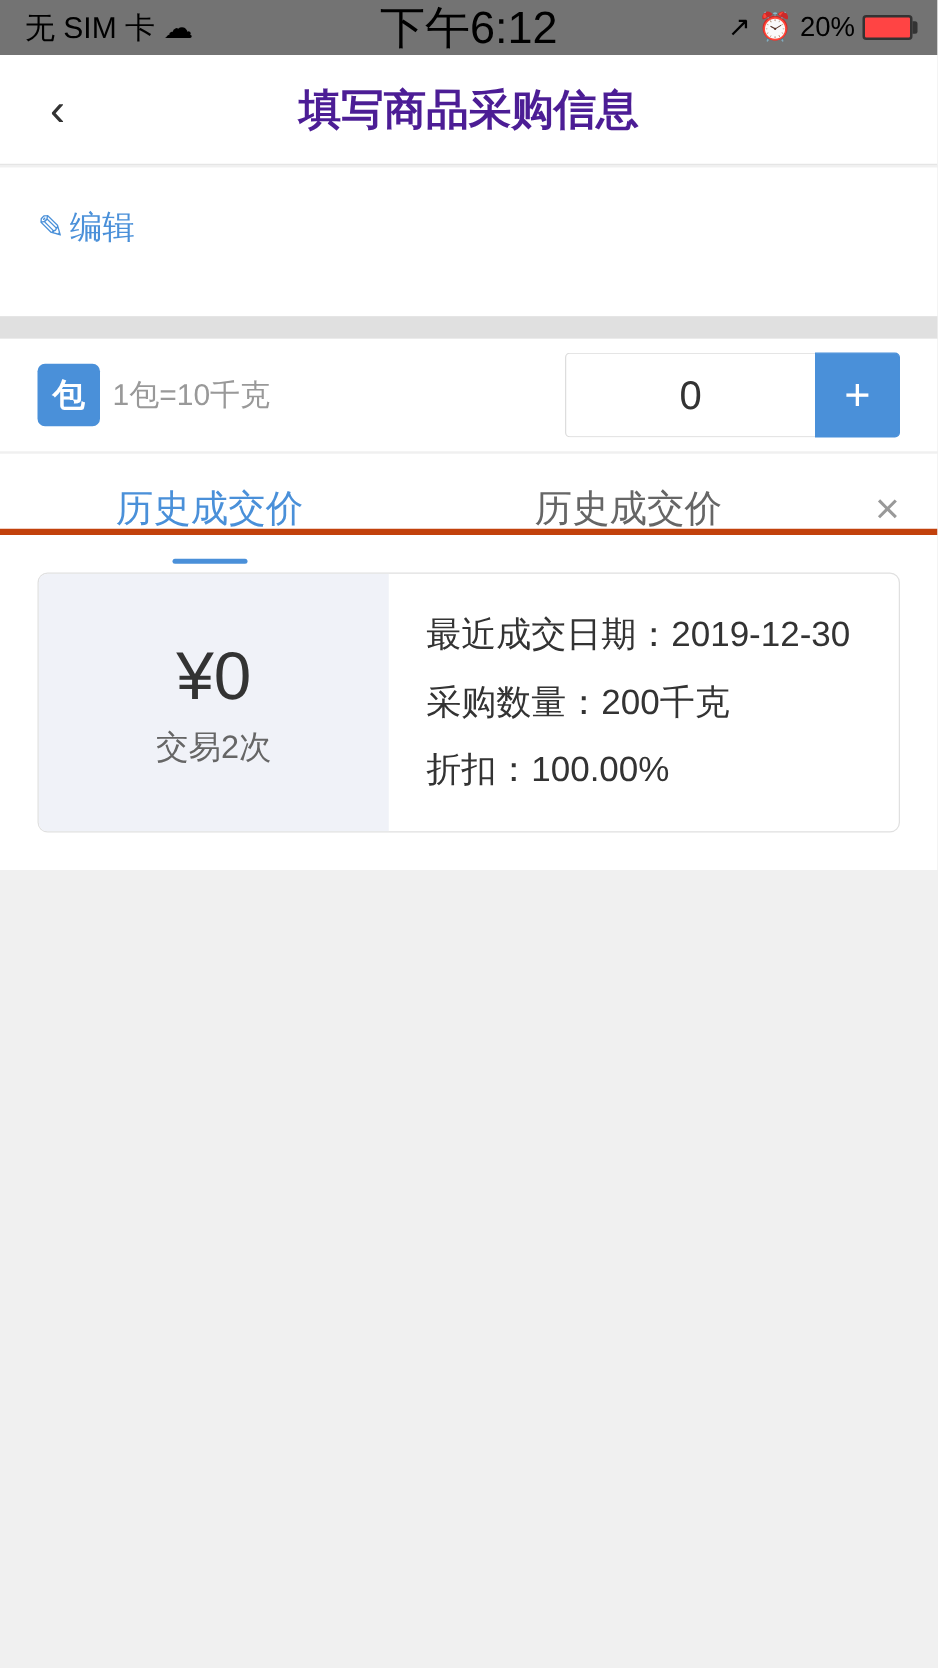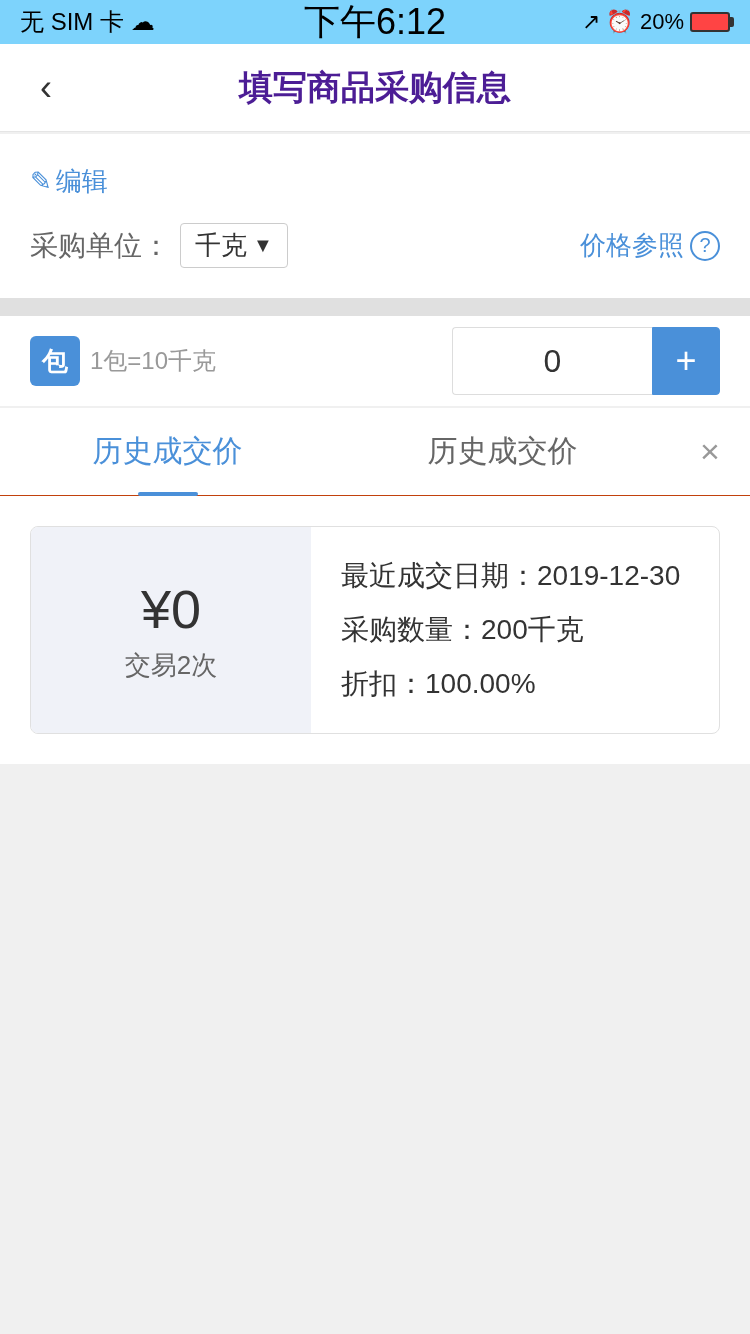--- a/index.html
+++ b/index.html
@@ -9,21 +9,21 @@
       min-height: 1334px;
       font-family: -apple-system, "PingFang SC", "Helvetica Neue", sans-serif;
       background: #f0f0f0;
       overflow-x: hidden;
     }
 
     
     .status-bar {
       width: 750px;
       height: 44px;
-      background: #7dd3fc;
+      background: #737373;
       display: flex;
       align-items: center;
       justify-content: space-between;
       padding: 0 20px;
       font-size: 24px;
       font-weight: 500;
     }
     .status-left {
       display: flex;
       align-items: center;
@@ -230,23 +230,22 @@
 
     
     .bottom-panel {
       background: #fff;
       margin-top: 2px;
     }
 
     
     .tabs-row {
       display: flex;
-      align-items: center;
-      border-bottom: 1px solid #c2410c;
-      height: 88px;
+      border-bottom: 5px solid #c2410c;
+      height: 65px;
       position: relative;
     }
     .tab-item {
       flex: 1;
       height: 88px;
       display: flex;
       align-items: center;
       justify-content: center;
       font-size: 30px;
       color: #666;
@@ -345,33 +344,20 @@
 <div class="header">
   <div class="back-btn">‹</div>
   <div class="header-title">填写商品采购信息</div>
 </div>
 
 <div class="product-section">
   <div class="product-header">
     <div class="edit-btn">
       <span>✎</span>
       <span>编辑</span>
-    </div>
-  </div>
-  <div class="product-unit-row">
-    <div style="display:flex;align-items:center;gap:10px;">
-      <span class="unit-label">采购单位：</span>
-      <div class="unit-dropdown">
-        <span>千克</span>
-        <span style="font-size:20px;">▼</span>
-      </div>
-    </div>
-    <div class="price-ref">
-      <span>价格参照</span>
-      <span style="width:30px;height:30px;border:2px solid #4a90d9;border-radius:50%;display:inline-flex;align-items:center;justify-content:center;font-size:20px;">?</span>
     </div>
   </div>
 </div>
 
 <div class="gray-strip"></div>
 
 <div class="quantity-row">
   <div class="quantity-unit">
     <div class="unit-box">包</div>
     <span class="unit-conversion">1包=10千克</span>

